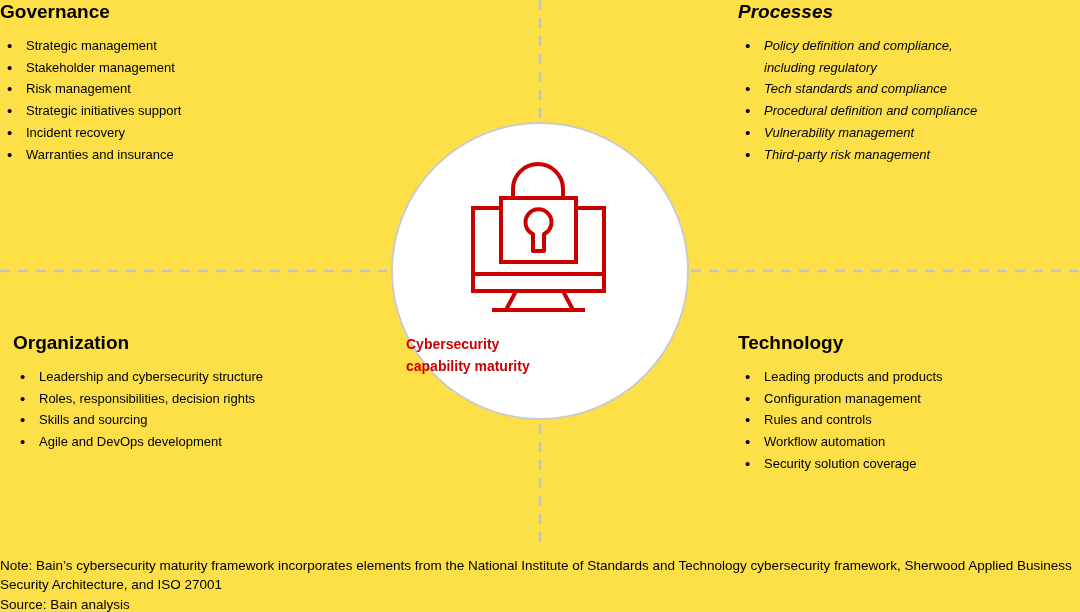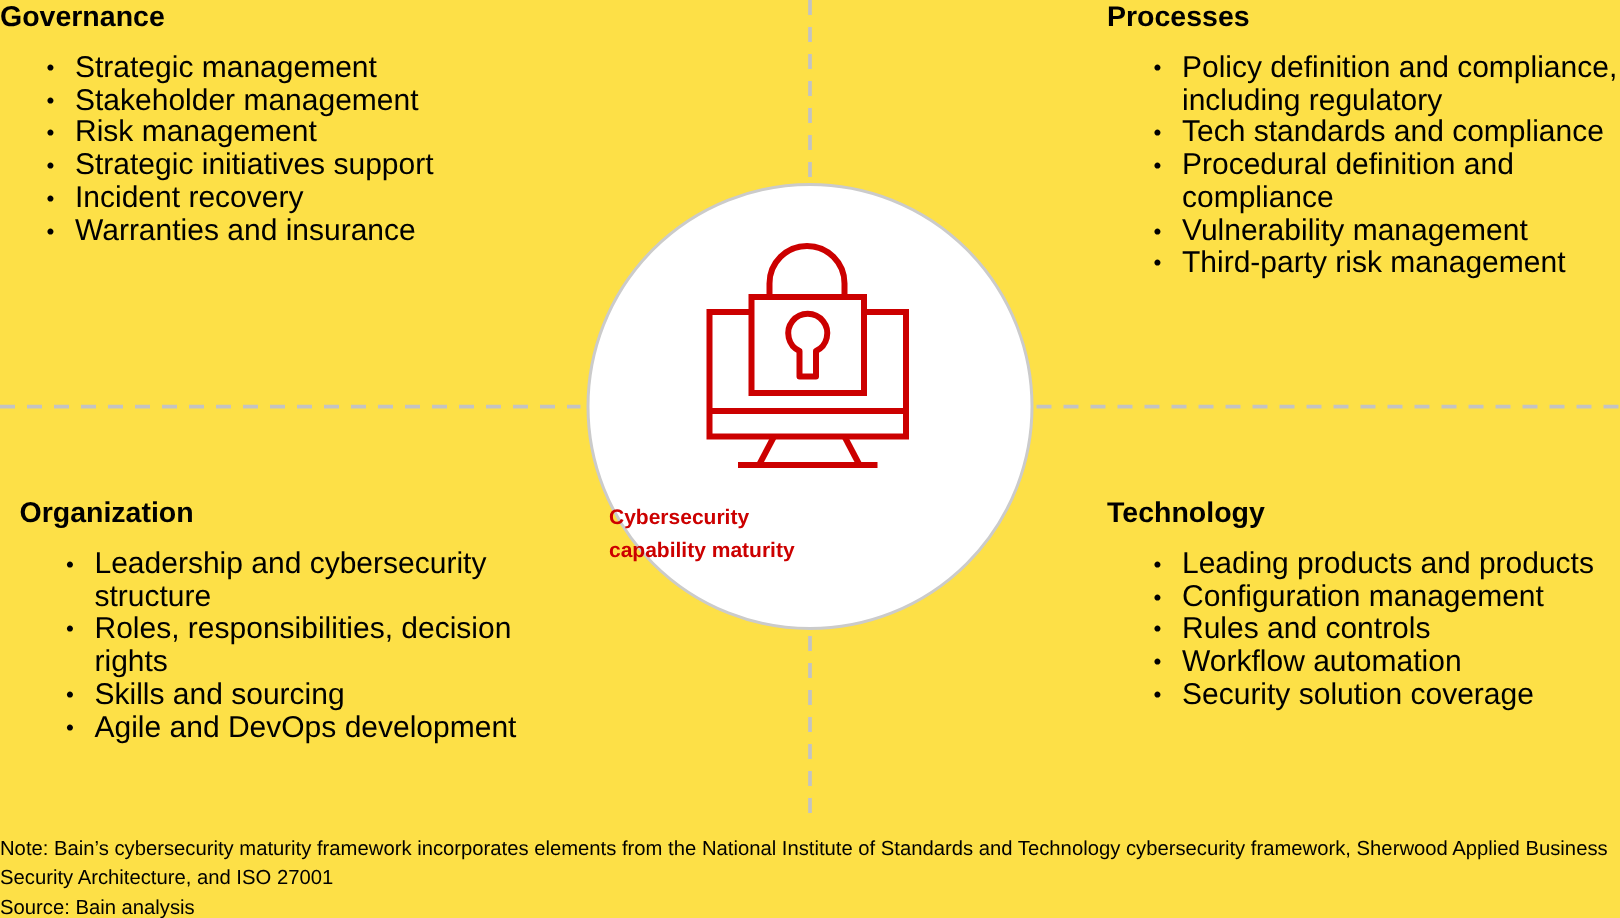--- a/index.html
+++ b/index.html
@@ -36,38 +36,37 @@
   .quadrant { position: absolute; }
   .q-title {
     font-size: 19px;
     font-weight: bold;
     line-height: 23px;
     color: var(--text-black, #000000);
   }
   .q-list {
     list-style: none;
     margin-top: 12px;
-    font-size: 20px;
+    font-size: 13px;
     line-height: 21.7px;
-    margin-left: 24px;
   }
   .q-item {
     position: relative;
     padding-left: 26px;
     white-space: pre-line;
   }
   .q-item::before {
     content: "\2022";
     position: absolute;
     left: 7px;
     top: 0;
     font-size: 15px;
   }
   #quad-governance   { left: 0;     top: 1;   width: 392px; }
-  #quad-processes    { left: 738px; top: 1;   width: 342px; }
+  #quad-processes    { left: 738px; top: 1;   width: 342px; font-style: italic; }
   #quad-organization { left: 0;     top: 331px; width: 392px; padding-left: 13px; }
   #quad-technology   { left: 738px; top: 331px; width: 342px; }
 
   
   .center-icon {
     position: absolute;
     left: 460px; top: 155px;
     width: 160px; height: 160px;
   }
   .icon-stroke {

